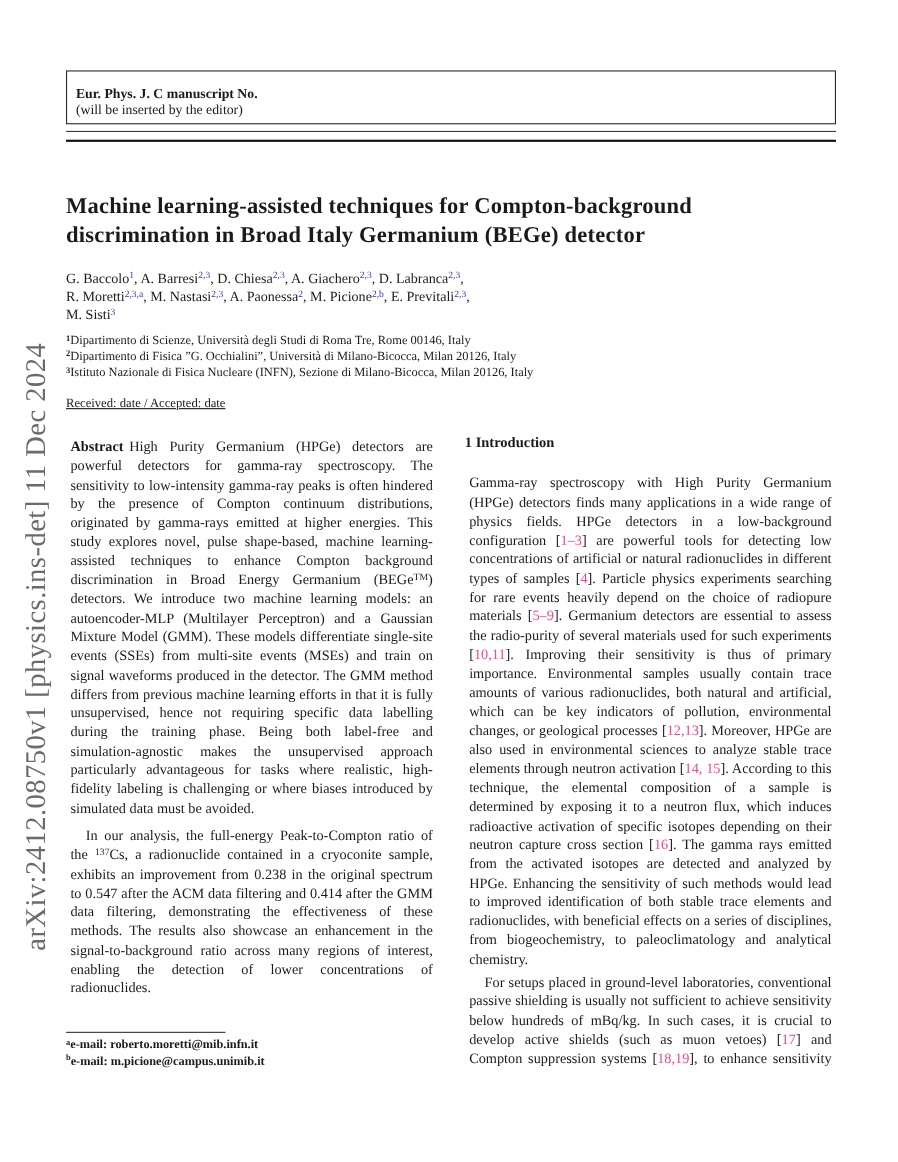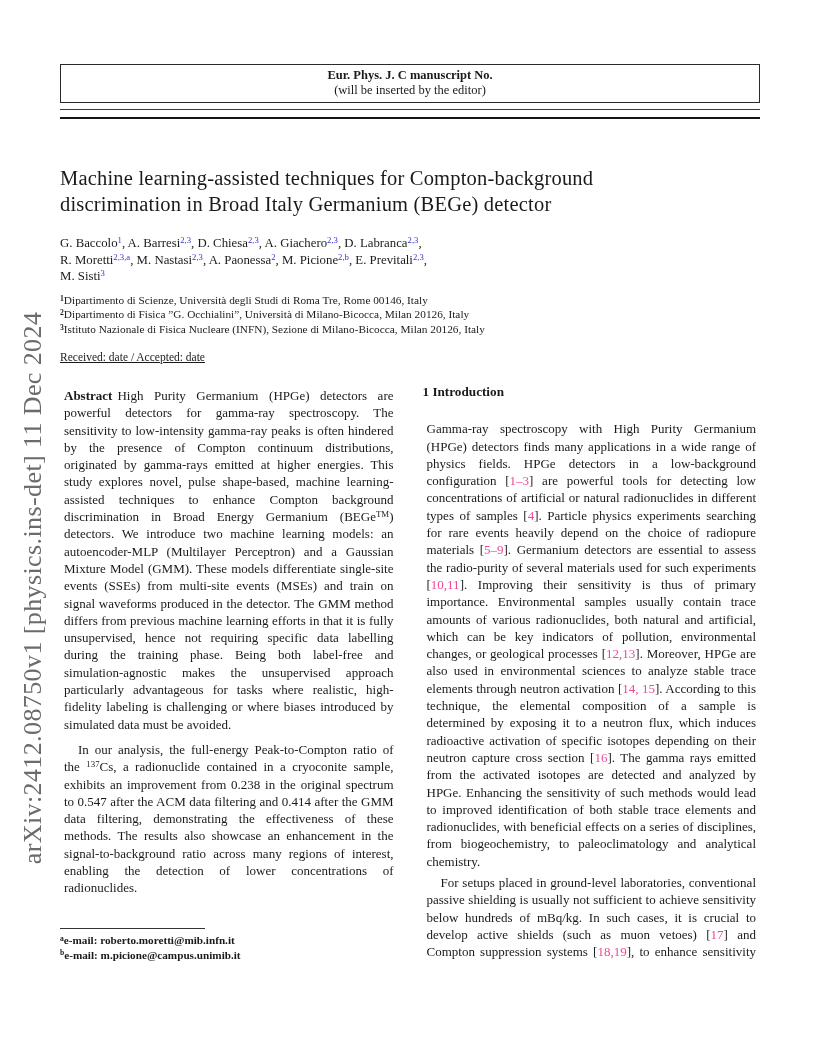--- a/index.html
+++ b/index.html
@@ -18,28 +18,28 @@
     left:33px; top:588px;
     transform:translate(-50%,-50%) rotate(-90deg);
     white-space:nowrap;
     font-size:26px;
     color:#6b6b6b;
     letter-spacing:0.4px;
   }
 
   .content { position:absolute; left:60px; top:64px; width:700px; }
 
-  .header-box { border:1px solid #2a2a2a; padding:3px 8px 4px;text-align:center; }
+  .header-box { border:1px solid #2a2a2a; padding:13px 8px 4px; }
   .hb1 { font-weight:bold; font-size:12.5px; line-height:15px; }
   .hb2 { font-size:12.5px; line-height:15px; }
   .rule-thin  { height:0; border-top:1px solid #3a3a3a; margin-top:6px; }
   .rule-thick { height:0; border-top:2px solid #151515; margin-top:7px; }
 
   .title {
-    font-size:20.5px; font-weight:normal;
+    font-size:20.5px; font-weight:bold;
     margin:46px 0 0 0; line-height:26px; letter-spacing:0.2px;
   }
 
   .authors {
     margin-top:18px; font-weight:normal;
     font-size:12.8px; line-height:16.5px;
   }
   .seg-sup {
     position:relative; top:-0.45em;
     font-size:68%; line-height:0;

